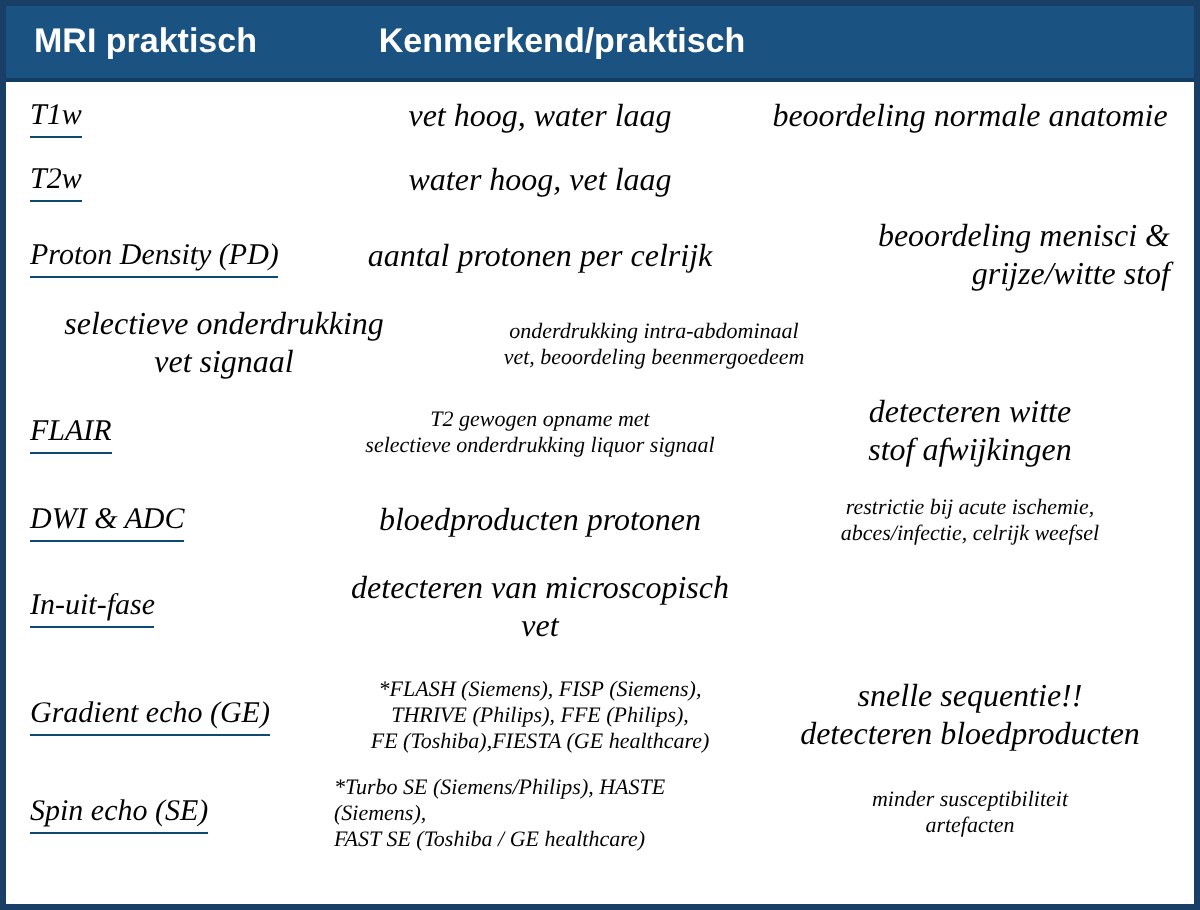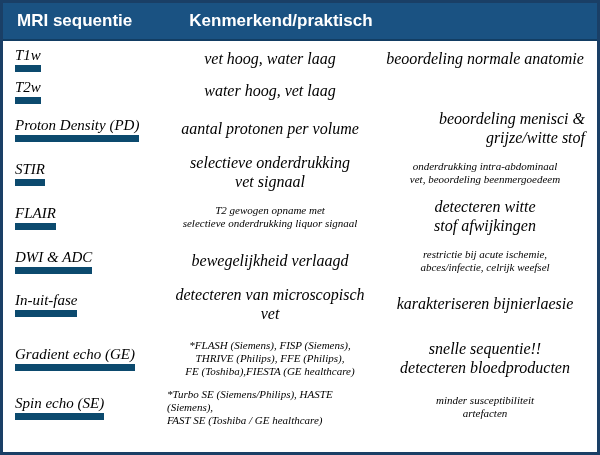--- a/index.html
+++ b/index.html
@@ -56,21 +56,21 @@
     padding: 3px 6px;
   }
   .cell.name {
     font-style: italic;
     font-size: 15px;
     padding-left: 12px;
     text-align: left;
   }
   .name-label {
     display: inline-block;
-    border-bottom: 7px solid #0c4a6e;
+    border-bottom: 1px solid #0c4a6e;
     padding-bottom: 1px;
     white-space: nowrap;
   }
   .cell.prop, .cell.char {
     font-style: italic;
     font-size: 16px;
     text-align: center;
     line-height: 1.18;
   }
   .cell.prop.small, .cell.char.small {
@@ -79,72 +79,70 @@
   .row.tall { min-height: 44px; }
   .row.tall2 { min-height: 52px; }
   .spacer-row { height: 6px; }
 </style>
 </head>
 <body>
 
 <div id="page">
 
   <div class="header-bar">
-    <div class="header-cell col1">MRI sequentie</div>
+    <div class="header-cell col1">MRI praktisch</div>
     <div class="header-cell col3">Kenmerkend/praktisch</div>
   </div>
 
   <div class="table-body">
 
     <div class="row">
       <div class="cell name col1"><span class="name-label">T1w</span></div>
       <div class="cell prop col2">vet hoog, water laag</div>
       <div class="cell char col3">beoordeling normale anatomie</div>
     </div>
 
     <div class="row">
       <div class="cell name col1"><span class="name-label">T2w</span></div>
       <div class="cell prop col2">water hoog, vet laag</div>
     </div>
 
     <div class="row tall">
       <div class="cell name col1"><span class="name-label">Proton Density (PD)</span></div>
-      <div class="cell prop col2">aantal protonen per volume</div>
+      <div class="cell prop col2">aantal protonen per celrijk</div>
       <div class="cell char col3" style="white-space: pre-line; text-align: right;">beoordeling menisci &amp;
 grijze/witte stof</div>
     </div>
 
     <div class="row tall">
-      <div class="cell name col1"><span class="name-label">STIR</span></div>
       <div class="cell prop col2" style="white-space: pre-line;">selectieve onderdrukking
 vet signaal</div>
       <div class="cell char col3 small" style="white-space: pre-line;">onderdrukking intra-abdominaal
 vet, beoordeling beenmergoedeem</div>
     </div>
 
     <div class="row tall">
       <div class="cell name col1"><span class="name-label">FLAIR</span></div>
       <div class="cell prop col2 small" style="white-space: pre-line;">T2 gewogen opname met
 selectieve onderdrukking liquor signaal</div>
       <div class="cell char col3" style="white-space: pre-line;">detecteren witte
 stof afwijkingen</div>
     </div>
 
 
     <div class="row tall">
       <div class="cell name col1"><span class="name-label">DWI &amp; ADC</span></div>
-      <div class="cell prop col2">bewegelijkheid verlaagd</div>
+      <div class="cell prop col2">bloedproducten protonen</div>
       <div class="cell char col3 small" style="white-space: pre-line;">restrictie bij acute ischemie,
 abces/infectie, celrijk weefsel</div>
     </div>
 
     <div class="row">
       <div class="cell name col1"><span class="name-label">In-uit-fase</span></div>
       <div class="cell prop col2">detecteren van microscopisch vet</div>
-      <div class="cell char col3">karakteriseren bijnierlaesie</div>
     </div>
 
     <div class="spacer-row"></div>
 
     <div class="row tall2">
       <div class="cell name col1"><span class="name-label">Gradient echo (GE)</span></div>
       <div class="cell prop col2 small" style="white-space: pre-line;">*FLASH (Siemens), FISP (Siemens),
 THRIVE (Philips), FFE (Philips),
 FE (Toshiba),FIESTA (GE healthcare)</div>
       <div class="cell char col3" style="white-space: pre-line;">snelle sequentie!!

